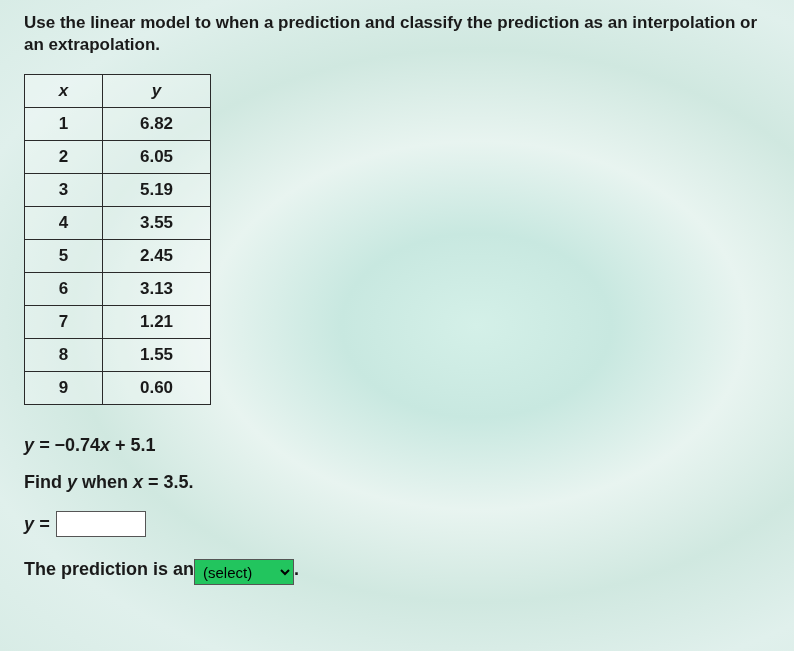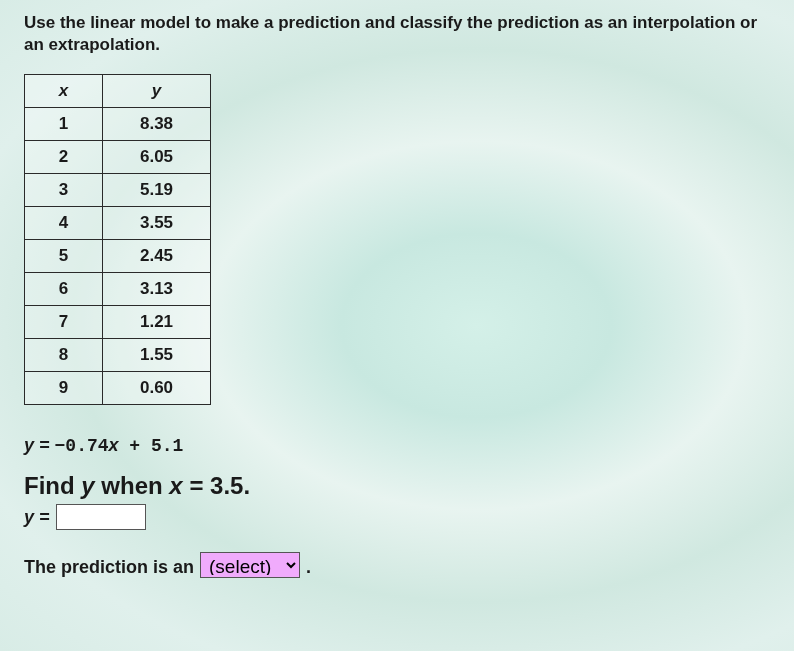--- a/index.html
+++ b/index.html
@@ -52,26 +52,25 @@
       font-weight: bold;
     }
     .equation {
       font-size: 18px;
       font-weight: bold;
       font-style: italic;
       margin-bottom: 16px;
     }
     .equation .num {
       font-style: normal;
-      font-family: Liberation Mono, monospace;
     }
     .find-text {
-      font-size: 24px;
+      font-size: 18px;
       font-weight: bold;
-      margin-bottom: 4px;
+      margin-bottom: 18px;
     }
     .find-text .var {
       font-style: italic;
     }
     .answer-row {
       display: flex;
       align-items: center;
       gap: 6px;
       margin-bottom: 22px;
       font-size: 18px;
@@ -83,50 +82,49 @@
     .answer-input {
       width: 90px;
       height: 26px;
       border: 1.5px solid #555;
       background: #fff;
       padding: 2px 6px;
       font-size: 15px;
     }
     .classify-row {
       display: flex;
-      align-items: flex-end;
-      gap: 6px;
+      align-items: flex-start;
       font-size: 18px;
       font-weight: bold;
     }
     .classify-select {
       height: 26px;
       border: 1.5px solid #555;
-      background: #f0abfc;
+      background: #22c55e;
       padding: 2px 4px;
-      font-size: 19px;
+      font-size: 15px;
       min-width: 100px;
     }
   </style>
 </head>
 <body>
 
-<div class="instruction">Use the linear model to make a prediction and classify the prediction as an interpolation or an extrapolation.</div>
+<div class="instruction">Use the linear model to when a prediction and classify the prediction as an interpolation or an extrapolation.</div>
 
 <table class="data-table">
   <thead>
     <tr>
       <th>x</th>
       <th>y</th>
     </tr>
   </thead>
   <tbody>
     <tr>
         <td>1</td>
-        <td>8.38</td>
+        <td>6.82</td>
       </tr>
     <tr>
         <td>2</td>
         <td>6.05</td>
       </tr>
     <tr>
         <td>3</td>
         <td>5.19</td>
       </tr>
     <tr>

